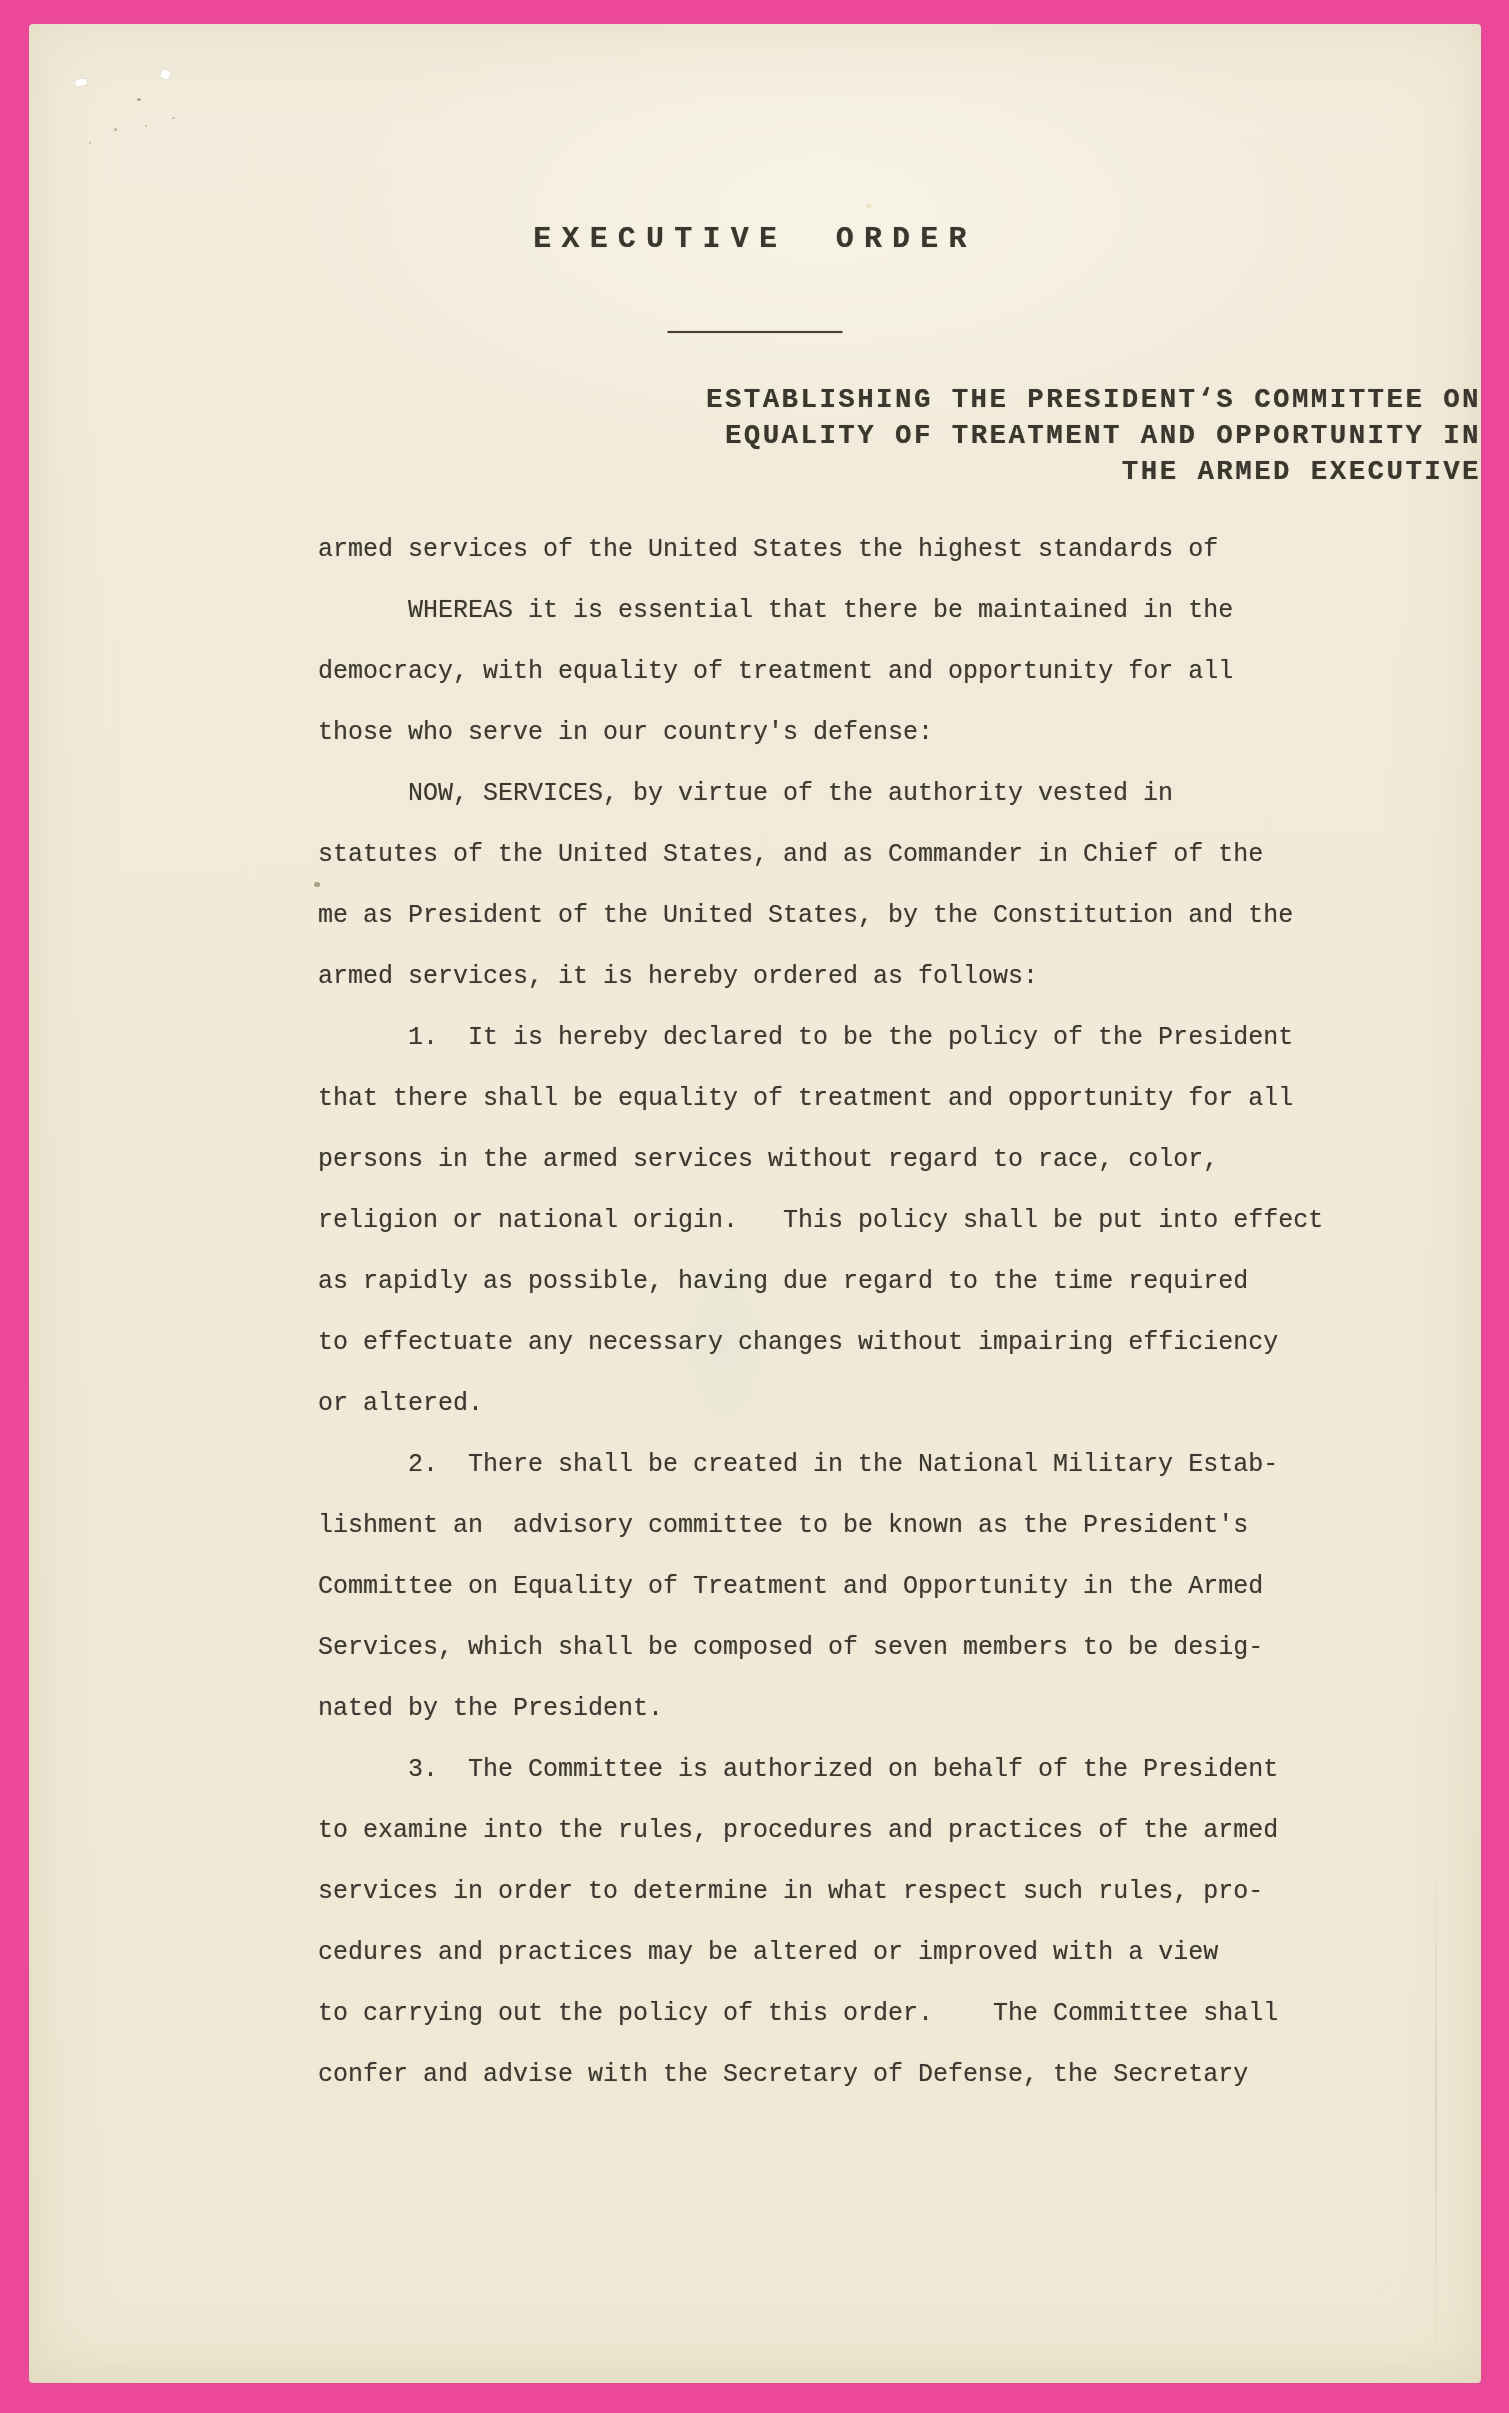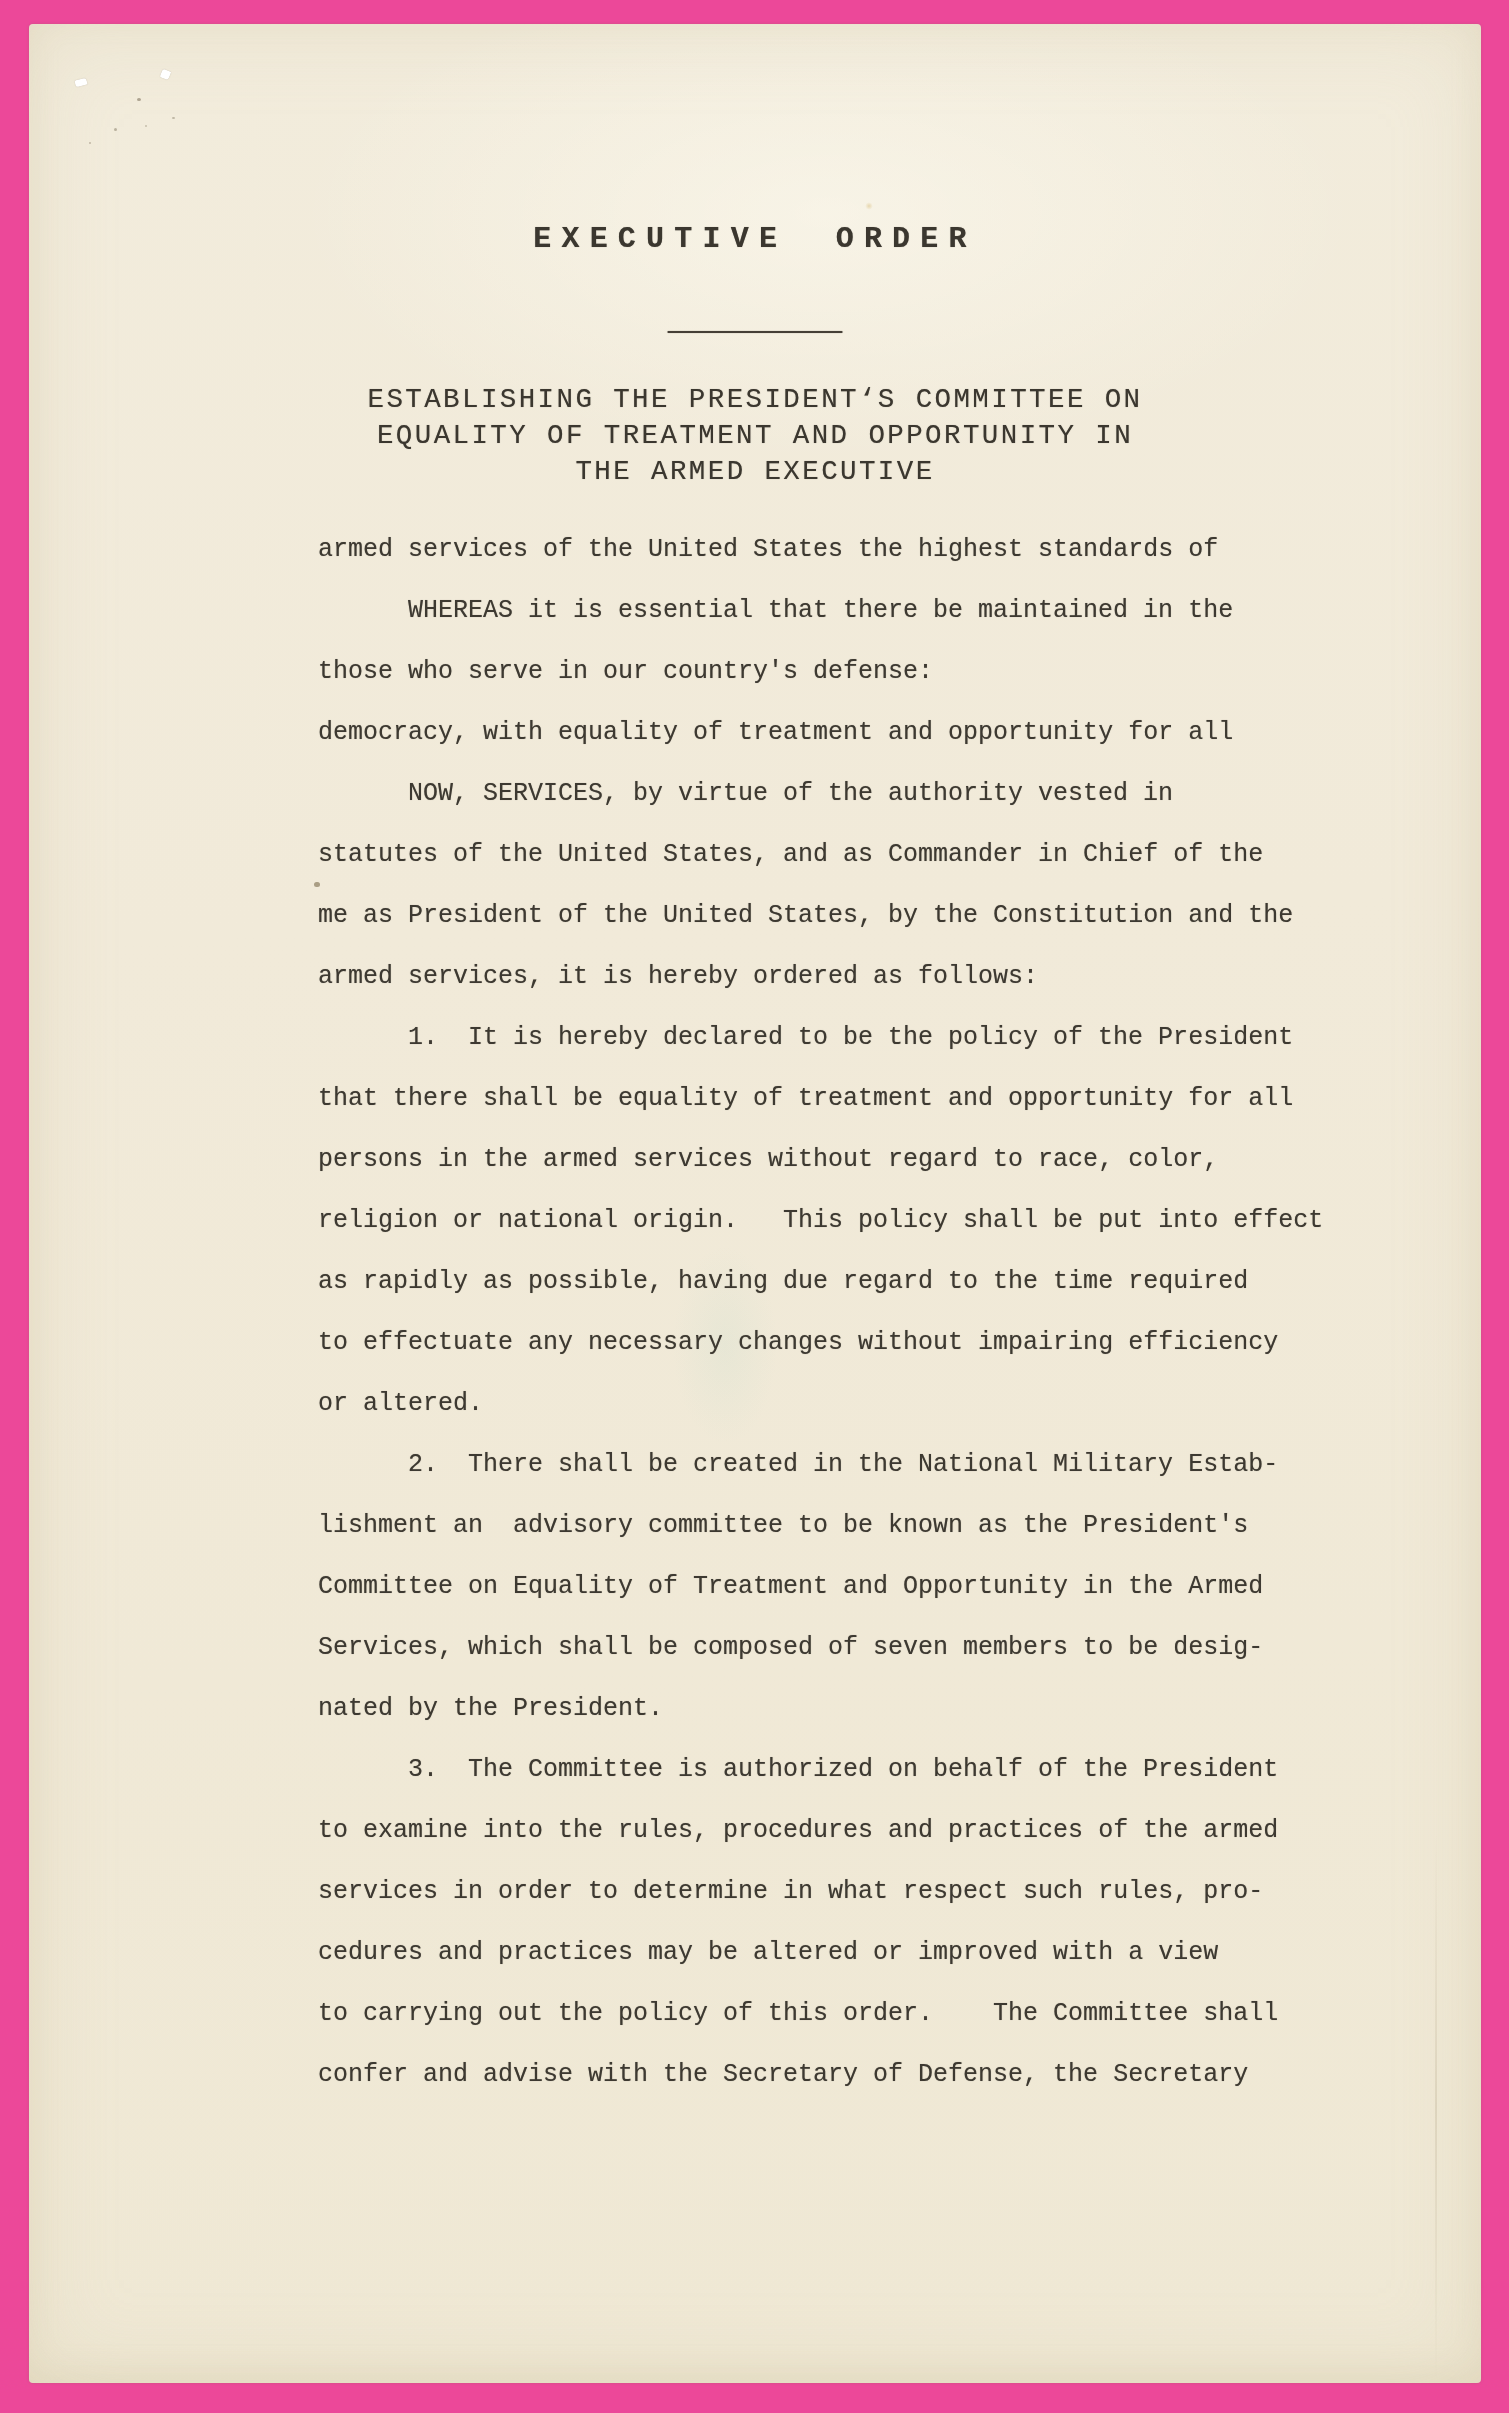--- a/index.html
+++ b/index.html
@@ -57,23 +57,23 @@
     height: 2.4px;
     background: #453f36;
     box-shadow: 0 0 0.8px rgba(59,55,47,0.8);
     border-radius: 1.6px;
   }
   .heading {
     position: absolute;
     top: 358px;
     left: 0;
     width: 100%;
-    text-align: center;
+    text-align: right;
     font-size: 27.5px;
-    font-weight: 400;
+    font-weight: 700;
     letter-spacing: 2.4px;
     line-height: 36px;
     color: #3b372f;
     text-shadow: 0 0 0.8px rgba(59,55,47,0.5);
   }
   .body-text {
     position: absolute;
     top: 495px;
     left: 289px;
     font-size: 25px;
@@ -125,22 +125,22 @@
 
     <div class="heading">
       <div class="line">ESTABLISHING THE PRESIDENT‘S COMMITTEE ON</div>
       <div class="line">EQUALITY OF TREATMENT AND OPPORTUNITY IN</div>
       <div class="line">THE ARMED EXECUTIVE</div>
     </div>
 
     <div class="body-text">
       <div class="line">armed services of the United States the highest standards of</div>
       <div class="line indent">WHEREAS it is essential that there be maintained in the</div>
+      <div class="line">democracy, with equality of treatment and opportunity for all</div>
       <div class="line">those who serve in our country's defense:</div>
-      <div class="line">democracy, with equality of treatment and opportunity for all</div>
 
       <div class="line indent">NOW, SERVICES, by virtue of the authority vested in</div>
       <div class="line">statutes of the United States, and as Commander in Chief of the</div>
       <div class="line">me as President of the United States, by the Constitution and the</div>
       <div class="line">armed services, it is hereby ordered as follows:</div>
 
       <div class="line indent">1.  It is hereby declared to be the policy of the President</div>
       <div class="line">that there shall be equality of treatment and opportunity for all</div>
       <div class="line">persons in the armed services without regard to race, color,</div>
       <div class="line">religion or national origin.   This policy shall be put into effect</div>

